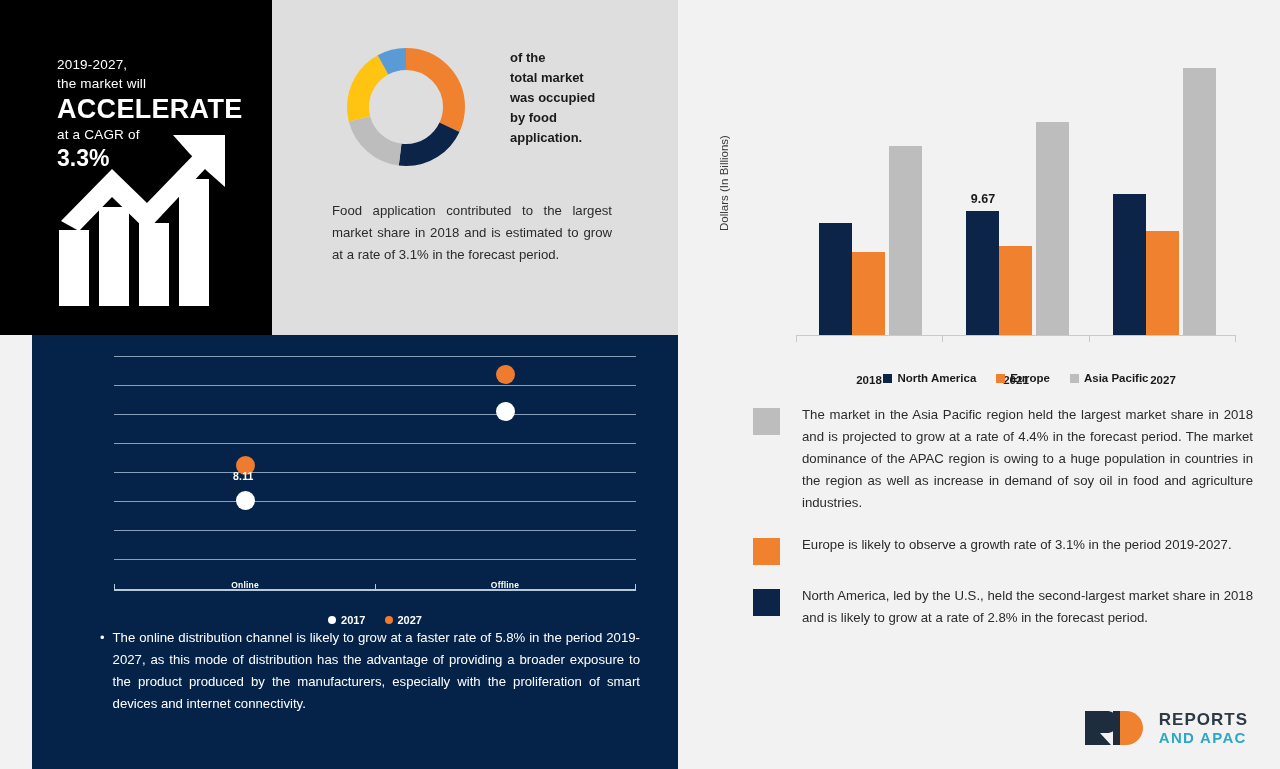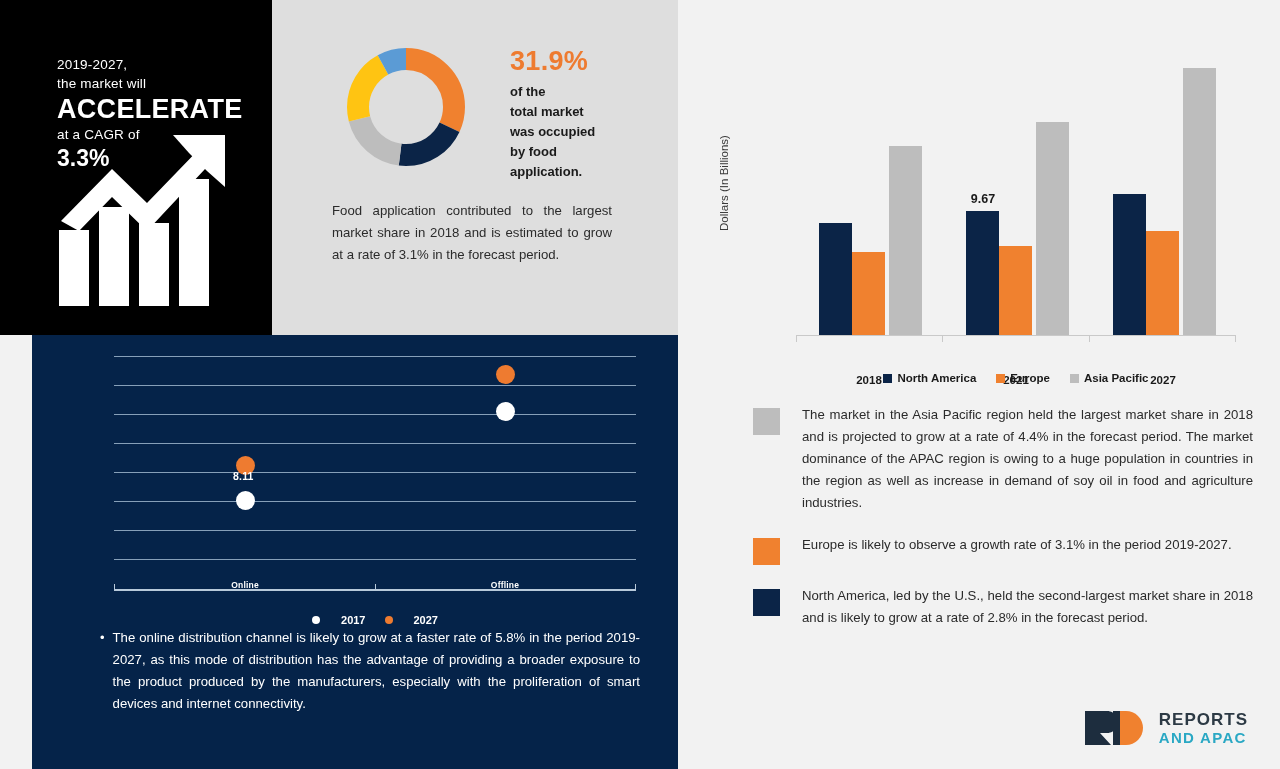--- a/index.html
+++ b/index.html
@@ -59,21 +59,21 @@
     position:absolute; color:#ffffff; font-size:10.5px; font-weight:bold; letter-spacing:.2px;
   }
   .cat-label {
     position:absolute; color:#ffffff; font-size:8.5px; font-weight:bold;
     letter-spacing:.2px; top:224px; text-align:center; width:90px;
   }
   .dp-legend {
     position:absolute; left:0; top:258px; width:522px;
     display:flex; justify-content:center; gap:19px; align-items:center;
   }
-  .dp-leg-item { display:flex; align-items:center; gap:21px; }
+  .dp-leg-item { display:flex; align-items:center; gap:5px; }
   .dp-leg-dot { width:8px; height:8px; border-radius:50%; }
   .dp-leg-txt { color:#ffffff; font-size:11px; font-weight:bold; }
 
   .navy-bullet {
     position:absolute; left:68px; top:292px; width:540px;
     display:flex; gap:8px;
   }
   .nb-mark { color:#ffffff; font-size:13px; line-height:22px; flex:0 0 auto; }
   .nb-text {
     color:#ffffff; font-size:13.2px; line-height:22px; text-align:justify;
@@ -164,21 +164,20 @@
 
             <circle cx="59" cy="59" r="48" fill="none" stroke="#f0812f" stroke-width="22" stroke-dasharray="96.2 205.4" stroke-dashoffset="0"></circle>
             <circle cx="59" cy="59" r="48" fill="none" stroke="#0b2447" stroke-width="22" stroke-dasharray="60.3 241.3" stroke-dashoffset="-96.2"></circle>
             <circle cx="59" cy="59" r="48" fill="none" stroke="#bdbdbd" stroke-width="22" stroke-dasharray="57.3 244.3" stroke-dashoffset="-156.5"></circle>
             <circle cx="59" cy="59" r="48" fill="none" stroke="#ffc412" stroke-width="22" stroke-dasharray="63.3 238.3" stroke-dashoffset="-213.8"></circle>
             <circle cx="59" cy="59" r="48" fill="none" stroke="#5b9bd5" stroke-width="22" stroke-dasharray="24.4 277.2" stroke-dashoffset="-277.1"></circle>
           </g>
         </svg>
       </div>
       <div class="donut-stat">
-        <div class="donut-pct">31.9%</div>
         <div class="donut-sub">
           <div>of the</div>
           <div>total market</div>
           <div>was occupied</div>
           <div>by food</div>
           <div>application.</div>
         </div>
       </div>
       <div class="donut-para">Food application contributed to the largest market share in 2018 and is estimated to grow at a rate of 3.1% in the forecast period.</div>
     </div>

